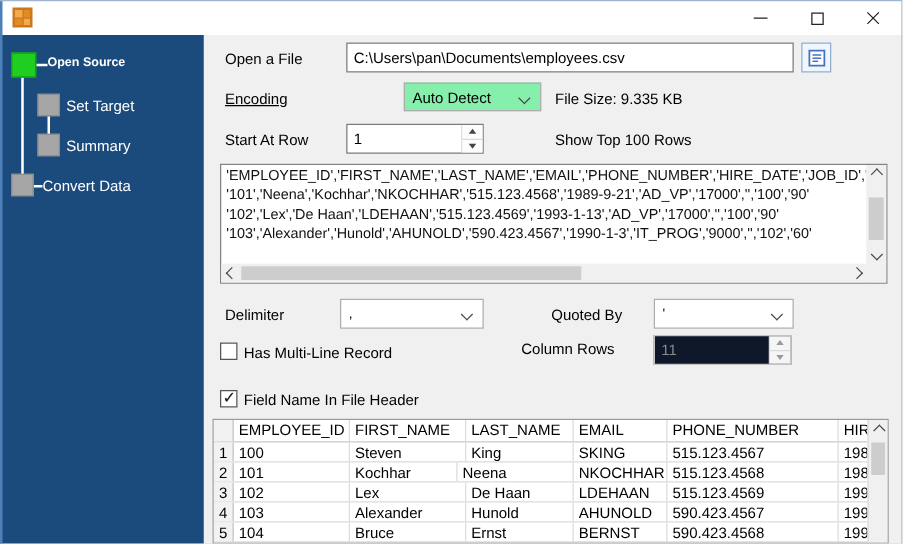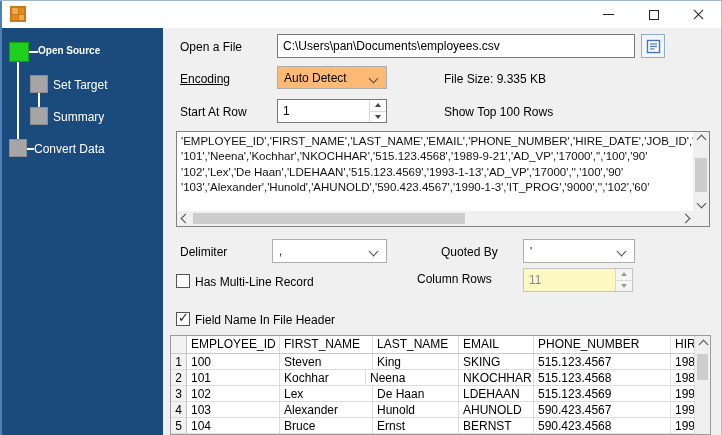--- a/index.html
+++ b/index.html
@@ -37,36 +37,36 @@
   .conn { position:absolute; background:#FFFFFF; }
 
   
   .lbl { position:absolute; color:#000; white-space:nowrap; }
   .txt-input { position:absolute; border:1px solid #7A7A7A; background:#FFF; font-family:"Liberation Sans",sans-serif;
                font-size:12px; padding:0 0 0 5px; color:#000; }
   .btn-browse { position:absolute; left:641px; top:34px; width:24px; height:24px; background:#F1F6FC;
                 border:1px solid #91AECE; display:flex; align-items:center; justify-content:center; }
   .combo { position:absolute; border:1px solid #ADADAD; background:#FFF; display:flex; align-items:center;
            padding-left:6px; }
-  .combo.gray { background:#fdba74; }
+  .combo.gray { background:#86efac;margin-left:46px; }
   .chv { position:absolute; width:7px; height:7px; border-right:1px solid #4A4A4A; border-bottom:1px solid #4A4A4A; }
   .chv-down  { transform:rotate(45deg); }
   .chv-up    { transform:rotate(225deg); }
   .chv-left  { transform:rotate(135deg); }
   .chv-right { transform:rotate(-45deg); }
   .combo .chv { right:9px; top:8px; }
   .spin-box { position:absolute; border:1px solid #7A7A7A; background:#FFF; }
   .spin-box .val { position:absolute; left:5px; top:4px; }
   .spin-col { position:absolute; right:0; top:0; bottom:0; width:17px; border-left:1px solid #D9D9D9; display:flex;
               flex-direction:column; }
   .spin-btn { flex:1; display:flex; align-items:center; justify-content:center; background:#FDFDFD; }
   .spin-btn + .spin-btn { border-top:1px solid #D9D9D9; }
   .tri-up   { width:0; height:0; border-left:3px solid transparent; border-right:3px solid transparent; border-bottom:4px solid #444; }
   .tri-down { width:0; height:0; border-left:3px solid transparent; border-right:3px solid transparent; border-top:4px solid #444; }
-  .spin-box.disabled { background:#fef9c3; border-color:#C3C3C3; }
+  .spin-box.disabled { background:#0f172a; border-color:#C3C3C3; }
   .spin-box.disabled .val { color:#8A8A8A; }
   .spin-box.disabled .spin-btn { background:#F5F5F5; }
 
   .checkbox { position:absolute; width:14px; height:14px; background:#FFF; border:1px solid #555; }
   .checkbox .mark { position:absolute; left:1px; top:-2px; font-size:13px; color:#1A1A1A; line-height:14px; }
 
   
   .preview { position:absolute; left:176px; top:131px; width:534px; height:96px; background:#FFF;
              border:1px solid #828282; }
   .pv-text { position:absolute; left:0; top:0; right:16px; bottom:15px; overflow:hidden; padding:2px 0 0 4px; }

